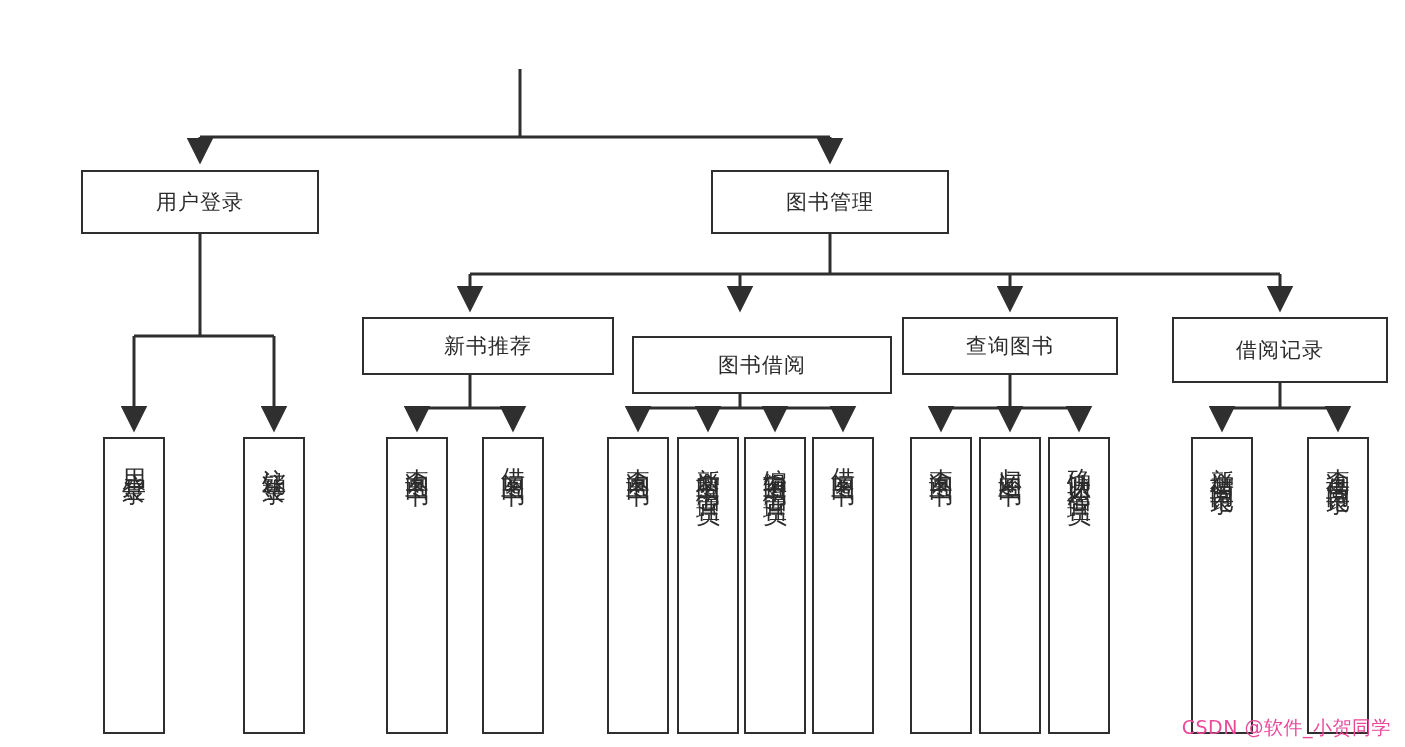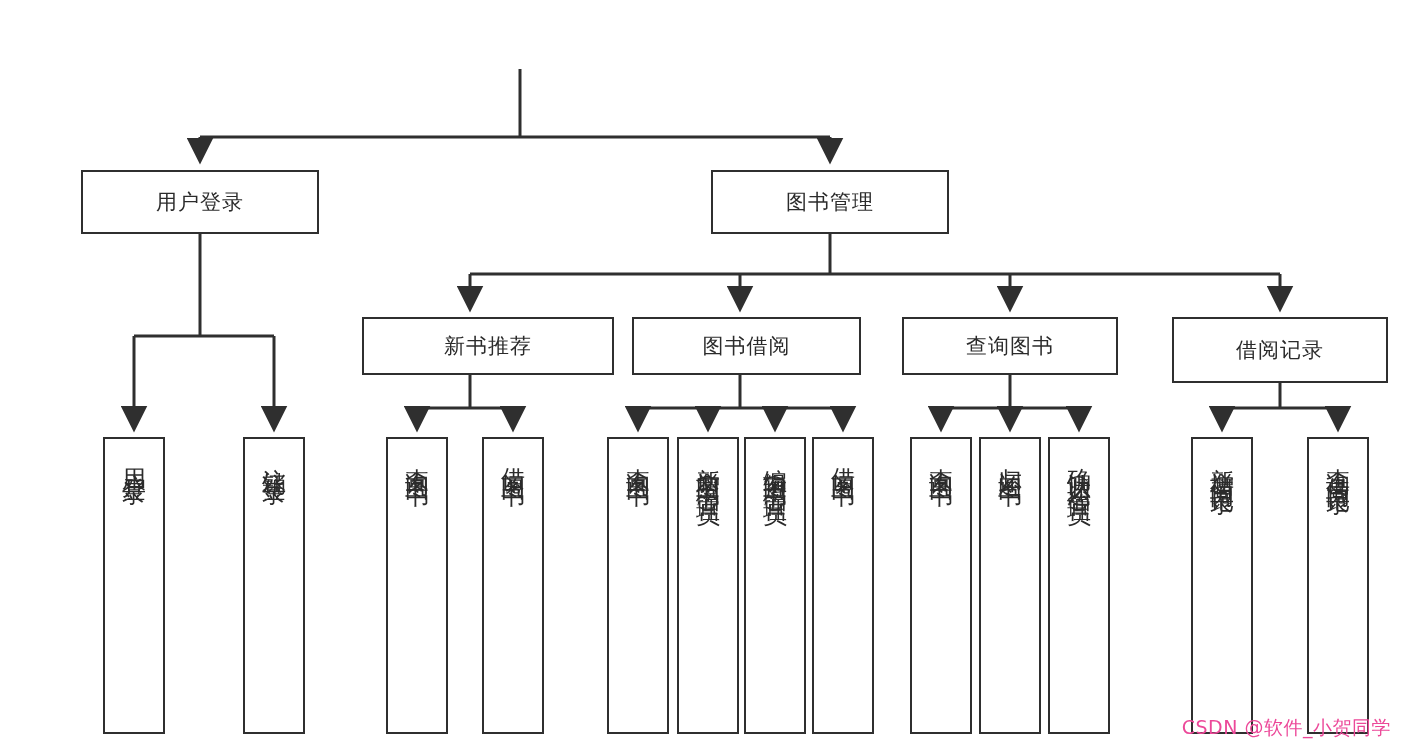--- a/index.html
+++ b/index.html
@@ -129,21 +129,21 @@
   <div class="node horiz" style="left:81px; top:170px; width:238px; height:64px;">
     <span class="lbl">用户登录</span>
   </div>
   <div class="node horiz" style="left:711px; top:170px; width:238px; height:64px;">
     <span class="lbl">图书管理</span>
   </div>
 
   <div class="node horiz" style="left:362px; top:317px; width:252px; height:58px;">
     <span class="lbl">新书推荐</span>
   </div>
-  <div class="node horiz" style="left:632px; top:317px; width:229px; height:58px;">
+  <div class="node horiz" style="left:632px; top:336px; width:260px; height:58px;">
     <span class="lbl">图书借阅</span>
   </div>
   <div class="node horiz" style="left:902px; top:317px; width:216px; height:58px;">
     <span class="lbl">查询图书</span>
   </div>
   <div class="node horiz" style="left:1172px; top:317px; width:216px; height:66px;">
     <span class="lbl">借阅记录</span>
   </div>
 
   <div class="node vert" style="left:103px; top:437px; width:62px; height:297px;">

